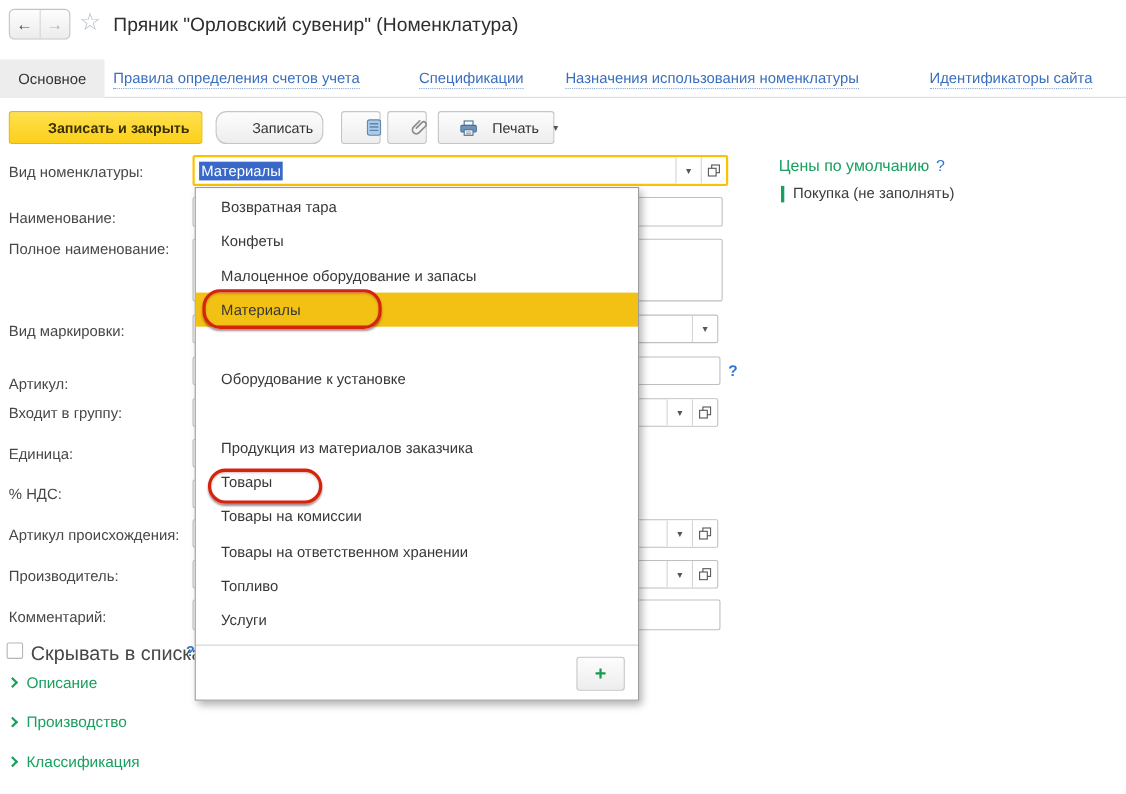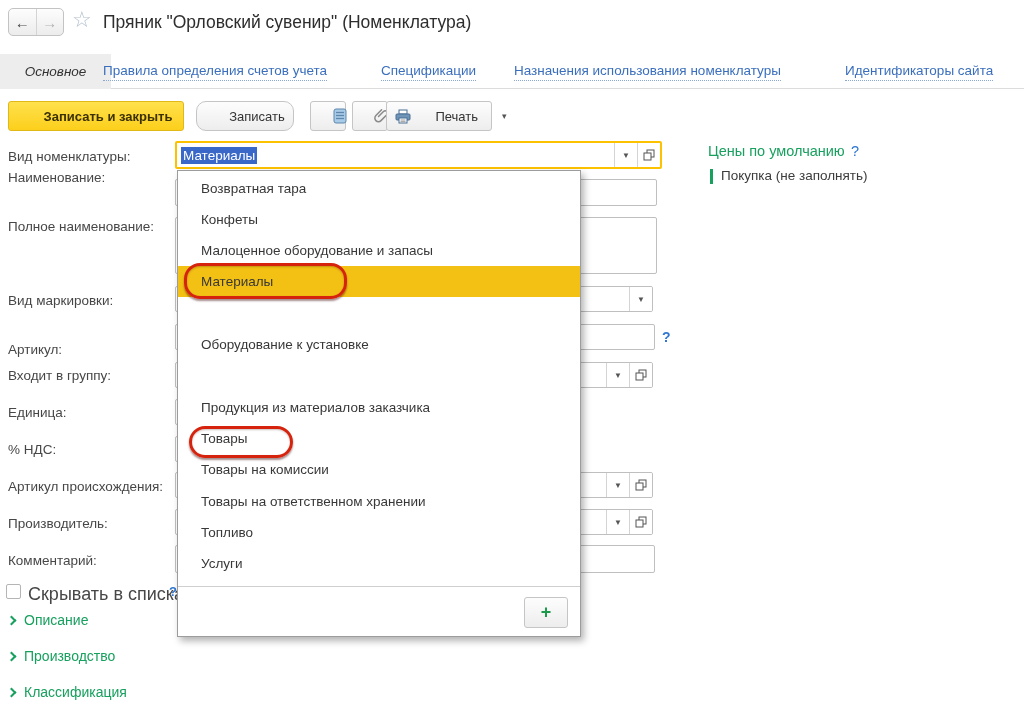--- a/index.html
+++ b/index.html
@@ -17,39 +17,39 @@
   }
   .navbtn{ flex:1; display:flex; align-items:center; justify-content:center; font-size:15px; cursor:default;}
   .navbtn.back{ color:#4a4a4a; border-right:1px solid #d4d4d4;}
   .navbtn.fwd{ color:#b3b3b3;}
   .star{ position:absolute; left:72px; top:9px; font-size:22px; color:#b3c0ce; line-height:22px;}
   .title{ position:absolute; left:103px; top:12px; font-size:17.5px; color:#2e2e2e; }
 
   
   .tabbar{ position:absolute; left:0; top:54px; width:1024px; height:35px; border-bottom:1px solid #dcdcdc; }
   .tab-active{
-    position:absolute; left:0; top:0; width:111px; height:35px; background:#ededed;
-    display:flex; align-items:center; justify-content:center; font-size:13.5px; color:#333;font-style:italic;
+    position:absolute; left:0; top:0; width:95px; height:35px; background:#ededed;
+    display:flex; align-items:center; justify-content:center; font-size:13.5px; color:#333;
   }
   .tab-link{ position:absolute; top:9px; font-size:13.5px; color:#3b6fbd; border-bottom:1px dotted #8aa8d6; padding-bottom:2px; cursor:pointer; white-space:nowrap;}
 
   
   .btn{
     position:absolute; top:101px; height:30px; border:1px solid #c5c5c5; border-radius:3px;
     background:linear-gradient(#fdfdfd,#ededed); display:flex; align-items:center; justify-content:center;
     font-size:13px; color:#333; cursor:pointer;padding-left:24px;
   }
   .btn-primary{
     left:8px; width:176px; background:linear-gradient(#ffe14d,#fccf1b); border-color:#e0b818;
     font-weight:bold; color:#3a3000;
   }
   .btn-save{ left:196px; width:98px;border-radius:10px; }
   .btn-icon1{ left:310px; width:36px; }
   .btn-icon2{ left:352px; width:36px; }
-  .btn-print{ left:386px; width:106px; gap:24px;}
+  .btn-print{ left:398px; width:106px; gap:13px;}
   .caret{ font-size:9px; color:#555; }
 
   
   .flabel{ position:absolute; left:8px; font-size:13.5px; color:#474747; white-space:nowrap; }
   .field{
     position:absolute; left:175px; background:#fff; border:1px solid #bfbfbf; border-radius:2px;
     display:flex; align-items:stretch; overflow:hidden;
   }
   .field.active{ border:2px solid #fcc200; border-radius:2px; }
   .field .val{ flex:1; display:flex; align-items:center; padding-left:4px; font-size:13.5px; }
@@ -141,21 +141,21 @@
         <rect x="4" y="9" width="8" height="5" fill="#fff" stroke="#4a6f96"></rect>
         <line x1="5.5" y1="11" x2="10.5" y2="11" stroke="#9a9a9a"></line>
         <line x1="5.5" y1="12.7" x2="10.5" y2="12.7" stroke="#9a9a9a"></line>
       </svg>
     </span>
     <span>Печать</span>
     <span class="caret">▾</span>
   </div>
 
   <div class="flabel" style="top:149px">Вид номенклатуры:</div>
-  <div class="flabel" style="top:170px">Наименование:</div>
+  <div class="flabel" style="top:191px">Наименование:</div>
   <div class="flabel" style="top:219px">Полное наименование:</div>
   <div class="flabel" style="top:293px">Вид маркировки:</div>
   <div class="flabel" style="top:342px">Артикул:</div>
   <div class="flabel" style="top:368px">Входит в группу:</div>
   <div class="flabel" style="top:405px">Единица:</div>
   <div class="flabel" style="top:442px">% НДС:</div>
   <div class="flabel" style="top:479px">Артикул происхождения:</div>
   <div class="flabel" style="top:516px">Производитель:</div>
   <div class="flabel" style="top:553px">Комментарий:</div>
 

